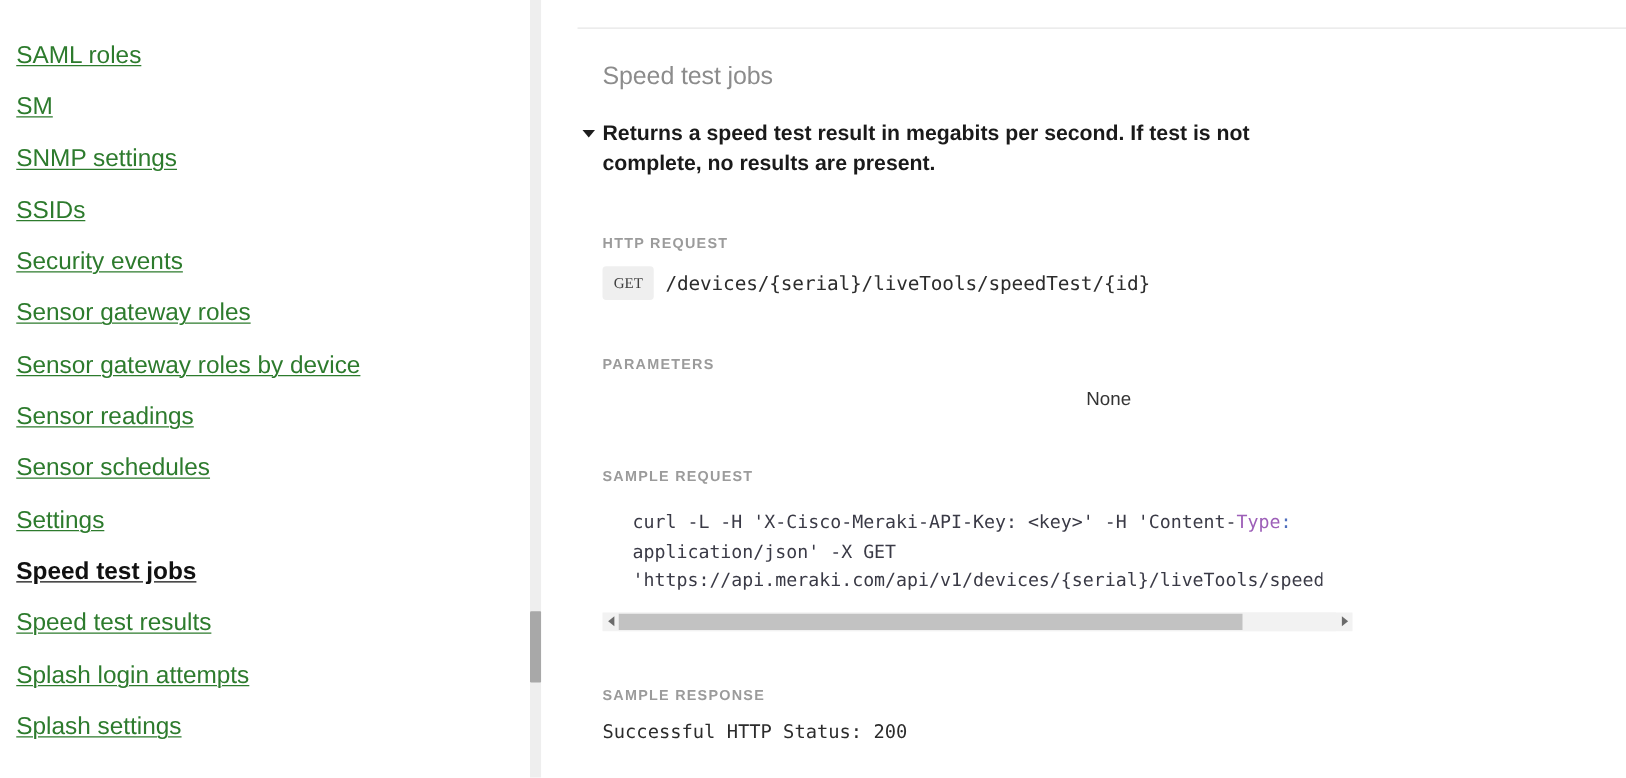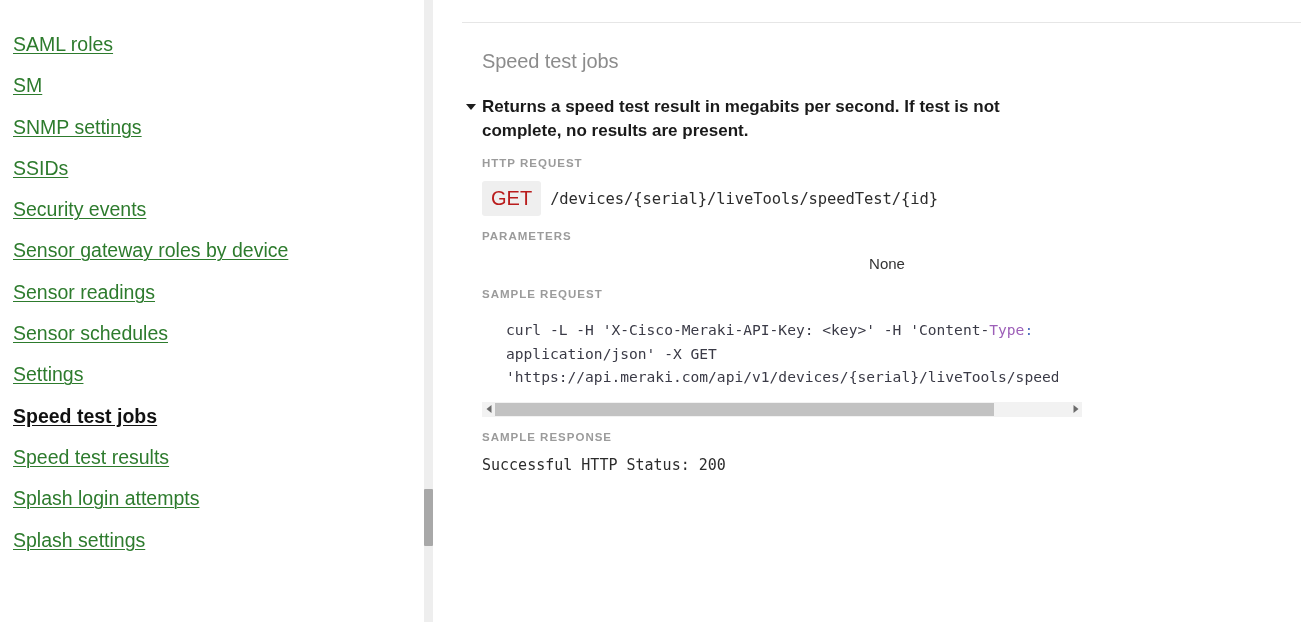--- a/index.html
+++ b/index.html
@@ -139,41 +139,41 @@
   }
   .desc-text {
     font-size: 17px;
     line-height: 24px;
     font-weight: bold;
     color: #1a1a1a;
     max-width: 600px;
   }
 
   .section {
-    margin-top: 14px;
+    margin-top: 46px;
   }
   .section-label {
     font-size: 11.5px;
     letter-spacing: 1.0px;
     font-weight: bold;
     color: #9b9b9b;
     text-transform: uppercase;
     margin: 0 0 12px 0;
   }
 
   .req-row {
     display: flex;
     align-items: center;
     gap: 9px;
   }
   .method-badge {
     background: #efefef;
-    color: #b91c1c;
-    font-family: Liberation Sans, sans-serif;
-    font-size: 20px;
+    color: #404040;
+    font-family: Liberation Serif, serif;
+    font-size: 12px;
     line-height: 1;
     padding: 7px 9px 8px 9px;
     border-radius: 3px;
     cursor: pointer;
   }
   .req-path {
     font-family: "DejaVu Sans Mono", monospace;
     font-size: 15.5px;
     color: #2c2c2c;
     letter-spacing: -0.1px;
@@ -272,20 +272,21 @@
 
 <div class="page">
 
   <div class="sidebar">
     <ul class="nav-list" id="nav-list">
         <li class="nav-item"><span class="nav-link">SAML roles</span></li>
         <li class="nav-item"><span class="nav-link">SM</span></li>
         <li class="nav-item"><span class="nav-link">SNMP settings</span></li>
         <li class="nav-item"><span class="nav-link">SSIDs</span></li>
         <li class="nav-item"><span class="nav-link">Security events</span></li>
+        <li class="nav-item"><span class="nav-link">Sensor gateway roles</span></li>
         <li class="nav-item"><span class="nav-link">Sensor gateway roles by device</span></li>
         <li class="nav-item"><span class="nav-link">Sensor readings</span></li>
         <li class="nav-item"><span class="nav-link">Sensor schedules</span></li>
         <li class="nav-item"><span class="nav-link">Settings</span></li>
         <li class="nav-item"><span class="nav-link active">Speed test jobs</span></li>
         <li class="nav-item"><span class="nav-link">Speed test results</span></li>
         <li class="nav-item"><span class="nav-link">Splash login attempts</span></li>
         <li class="nav-item"><span class="nav-link">Splash settings</span></li>
       </ul>
   </div>

